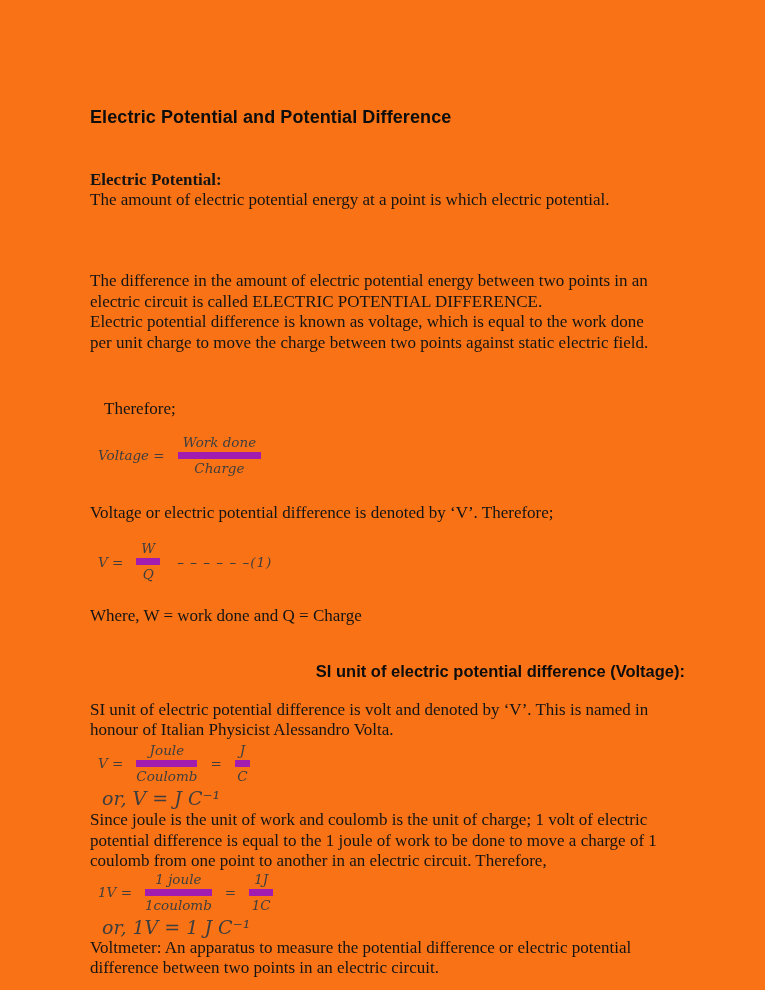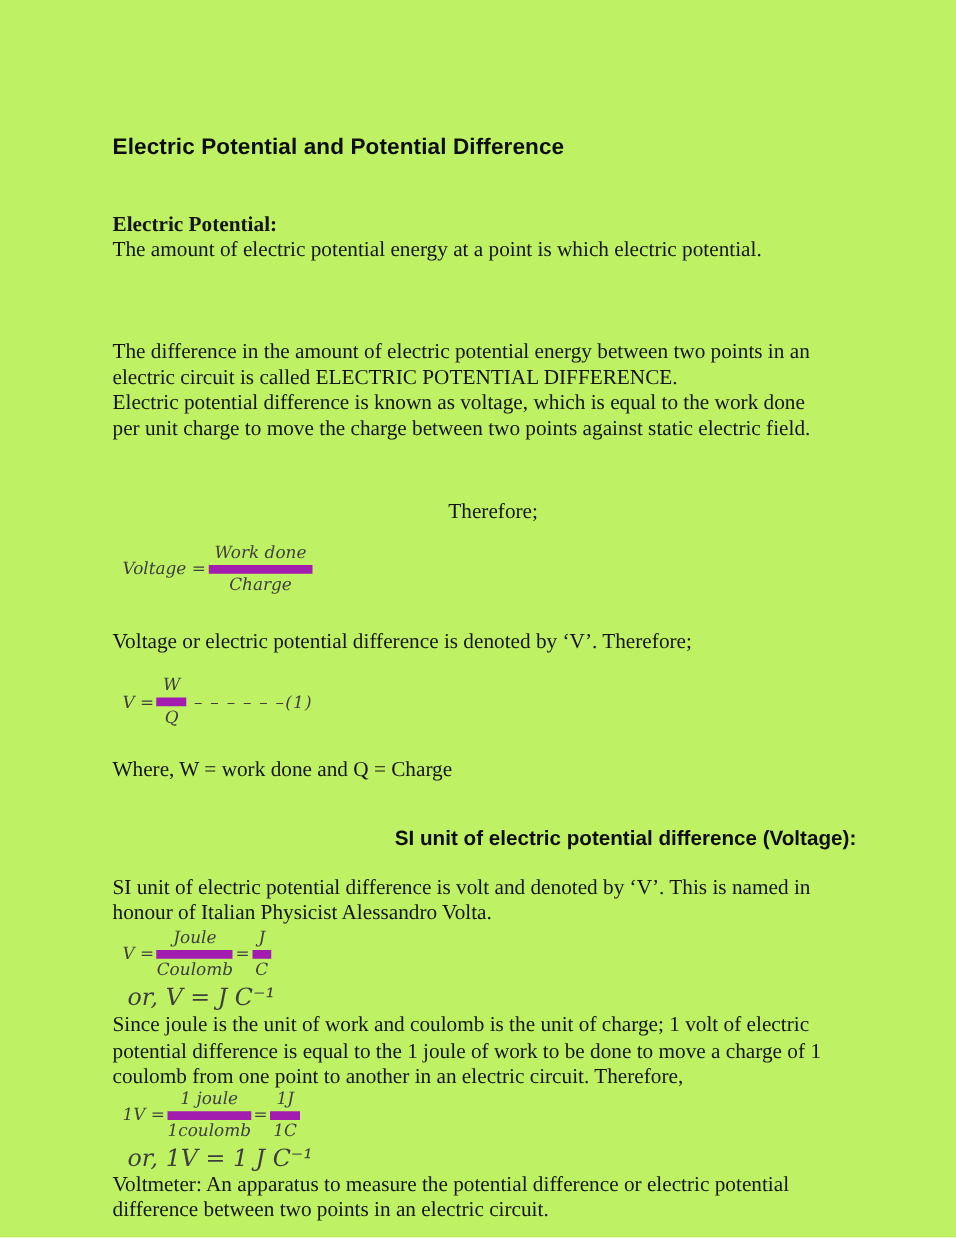--- a/index.html
+++ b/index.html
@@ -1,62 +1,62 @@
 <!DOCTYPE html>
 <html><head>
 <meta charset="utf-8">
 <style>
   * { margin: 0; padding: 0; box-sizing: border-box; }
   html, body { background: #ffffff; }
   .page {
     position: relative;
     width: 765px;
     height: 990px;
-    background: #bef264;
+    background: #f97316;
     overflow: hidden;
     font-family: "Liberation Serif", serif;
     color: #141414;
   }
   .content {
     padding: 0 80px 0 90px;
   }
   .doc-title {
     margin-top: 106px;
     font-family: "Liberation Sans", sans-serif;
     font-weight: bold;
     font-size: 18px;
     line-height: 22px;
     color: #0d0d0d;
     letter-spacing: 0.1px;
   }
   .para { font-size: 17px; line-height: 20.6px; white-space: pre-line; }
   .bold-lead { font-weight: bold; }
   .p-electric-potential { margin-top: 21px; }
   .p-epd { margin-top: 19px; }
-  .therefore { margin-top: 25px; padding-left: 14px; text-align: center; }
+  .therefore { margin-top: 25px; padding-left: 14px; }
   .denoted { margin-top: 27px; }
   .where { margin-top: 24px; }
   .si-heading {
     margin-top: 34px;
     font-family: "Liberation Sans", sans-serif;
     font-weight: bold;
     font-size: 16.5px;
     line-height: 21px;
     color: #0d0d0d;
     text-align: right;
   }
   .si-body { margin-top: 18px; }
   .since-body { margin-top: 4px; }
   .voltmeter { margin-top: 3px; }
 
   
   .formula {
     display: flex;
     align-items: center;
-    gap: 2px;
+    gap: 13px;
     font-family: "DejaVu Serif", serif;
     font-style: italic;
     font-size: 13.5px;
     color: #3e3e3e;
     padding-left: 8px;
   }
   .f1 { margin-top: 15px; }
   .f2 { margin-top: 18px; }
   .f3 { margin-top: 2px; }
   .f4 { margin-top: 0px; }

